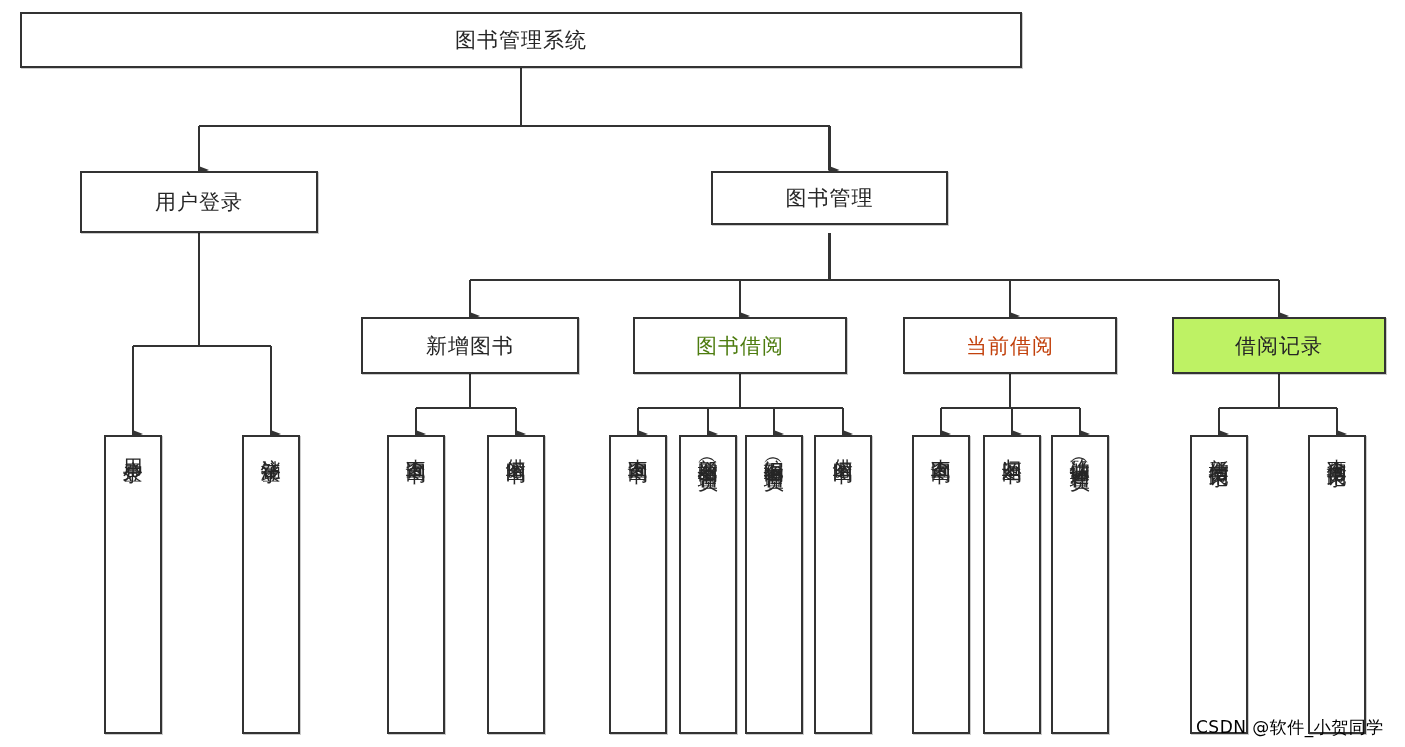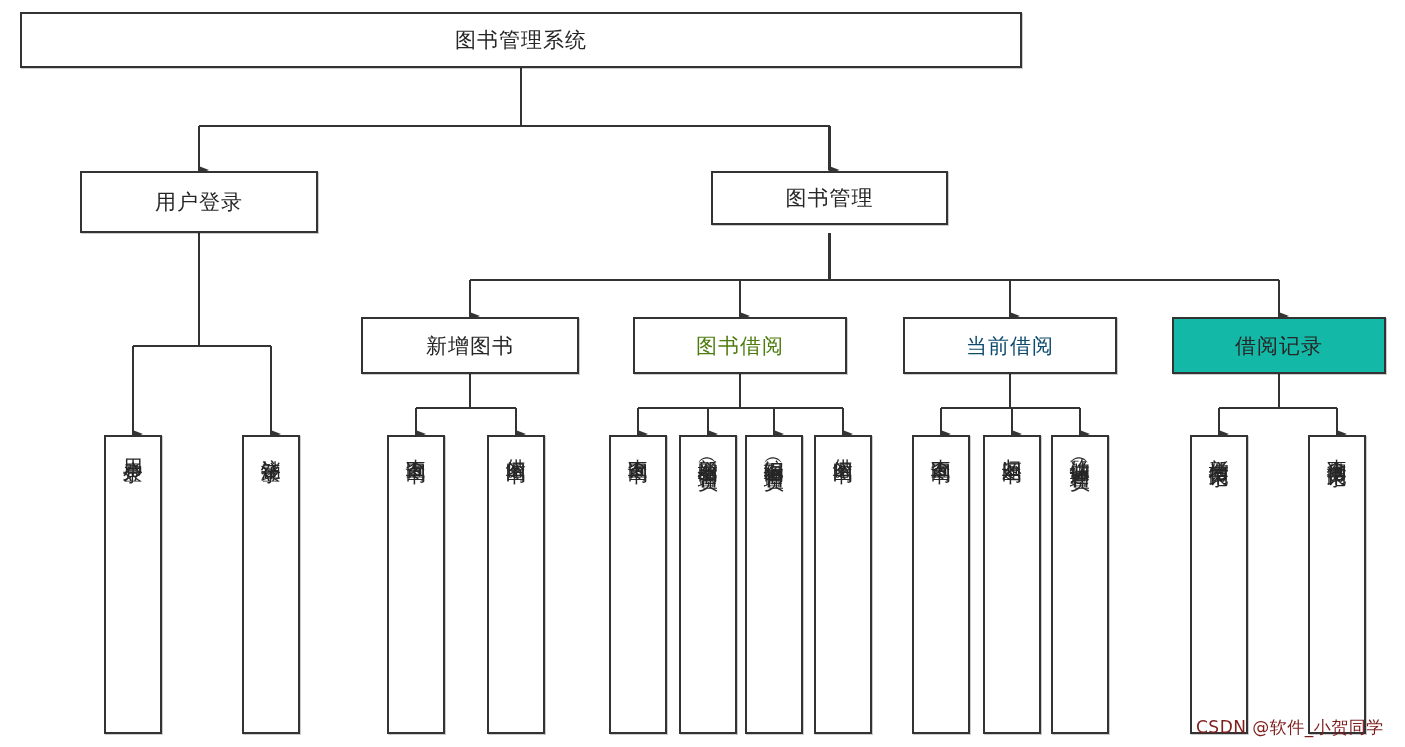--- a/index.html
+++ b/index.html
@@ -120,23 +120,23 @@
       <div class="node horiz" style="left: 711px; top: 171px; width: 237px; height: 54px; border-color: rgb(51, 51, 51); background: rgb(255, 255, 255);">
         <span style="color: rgb(38, 38, 38);">图书管理</span>
       </div>
       <div class="node horiz" style="left: 361px; top: 317px; width: 218px; height: 57px; border-color: rgb(51, 51, 51); background: rgb(255, 255, 255);">
         <span style="color: rgb(38, 38, 38);">新增图书</span>
       </div>
       <div class="node horiz" style="left: 633px; top: 317px; width: 214px; height: 57px; border-color: rgb(51, 51, 51); background: rgb(255, 255, 255);">
         <span style="color: #4d7c0f;">图书借阅</span>
       </div>
       <div class="node horiz" style="left: 903px; top: 317px; width: 214px; height: 57px; border-color: rgb(51, 51, 51); background: rgb(255, 255, 255);">
-        <span style="color: #0c4a6e;">当前借阅</span>
+        <span style="color: #c2410c;">当前借阅</span>
       </div>
-      <div class="node horiz" style="left: 1172px; top: 317px; width: 214px; height: 57px; border-color: rgb(51, 51, 51); background: #14b8a6;">
+      <div class="node horiz" style="left: 1172px; top: 317px; width: 214px; height: 57px; border-color: rgb(51, 51, 51); background: #bef264;">
         <span style="color: rgb(38, 38, 38);">借阅记录</span>
       </div>
       <div class="node vert" style="left: 104px; top: 435px; width: 58px; height: 299px; border-color: rgb(51, 51, 51); background: rgb(255, 255, 255);">
         <span class="vlabel" style="color: rgb(38, 38, 38);">用户登录</span>
       </div>
       <div class="node vert" style="left: 242px; top: 435px; width: 58px; height: 299px; border-color: rgb(51, 51, 51); background: rgb(255, 255, 255);">
         <span class="vlabel" style="color: rgb(38, 38, 38);">注销登录</span>
       </div>
       <div class="node vert" style="left: 387px; top: 435px; width: 58px; height: 299px; border-color: rgb(51, 51, 51); background: rgb(255, 255, 255);">
         <span class="vlabel" style="color: rgb(38, 38, 38);">查询图书</span>
@@ -166,14 +166,14 @@
         <span class="vlabel" style="color: rgb(38, 38, 38);">确认归还（管理员）</span>
       </div>
       <div class="node vert" style="left: 1190px; top: 435px; width: 58px; height: 299px; border-color: rgb(51, 51, 51); background: rgb(255, 255, 255);">
         <span class="vlabel" style="color: rgb(38, 38, 38);">新增借阅记录</span>
       </div>
       <div class="node vert" style="left: 1308px; top: 435px; width: 58px; height: 299px; border-color: rgb(51, 51, 51); background: rgb(255, 255, 255);">
         <span class="vlabel" style="color: rgb(38, 38, 38);">查询借阅记录</span>
       </div>
     </div>
 
-  <div class="watermark" style="left: 1196px; top: 716px; color: #7f1d1d;">CSDN @软件_小贺同学</div>
+  <div class="watermark" style="left: 1196px; top: 716px; color: #000000;">CSDN @软件_小贺同学</div>
 </div>
 
 </body></html>

